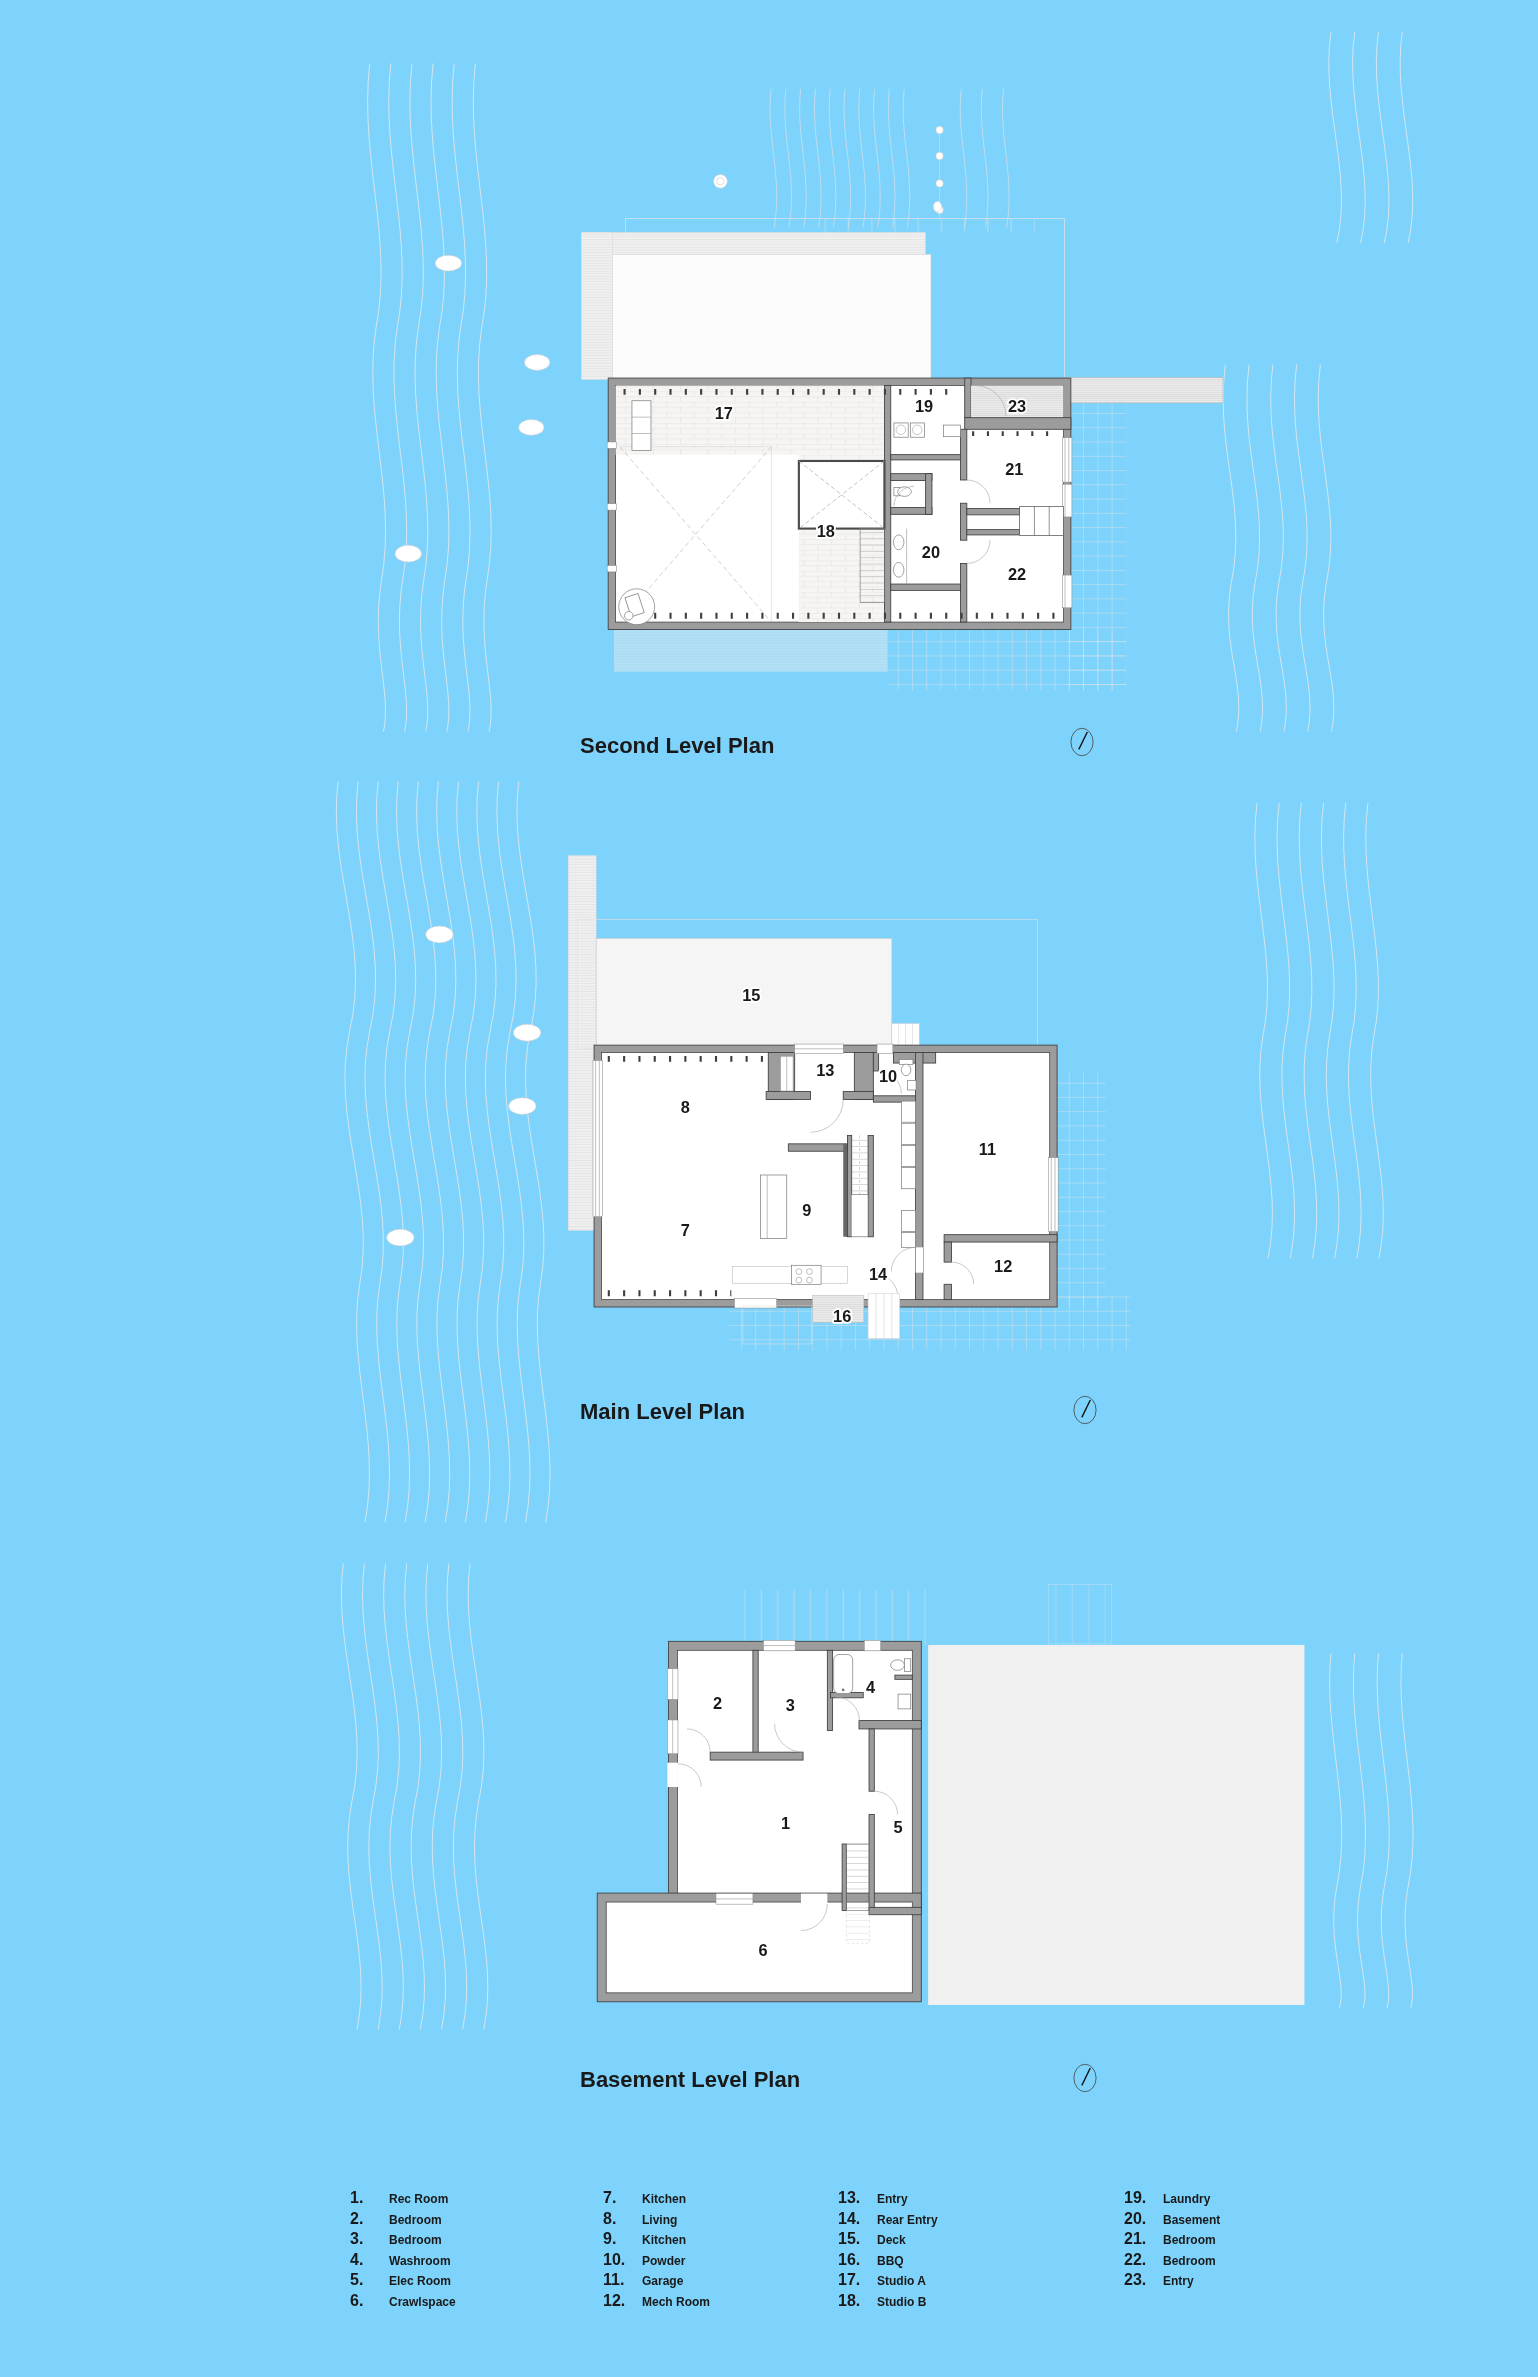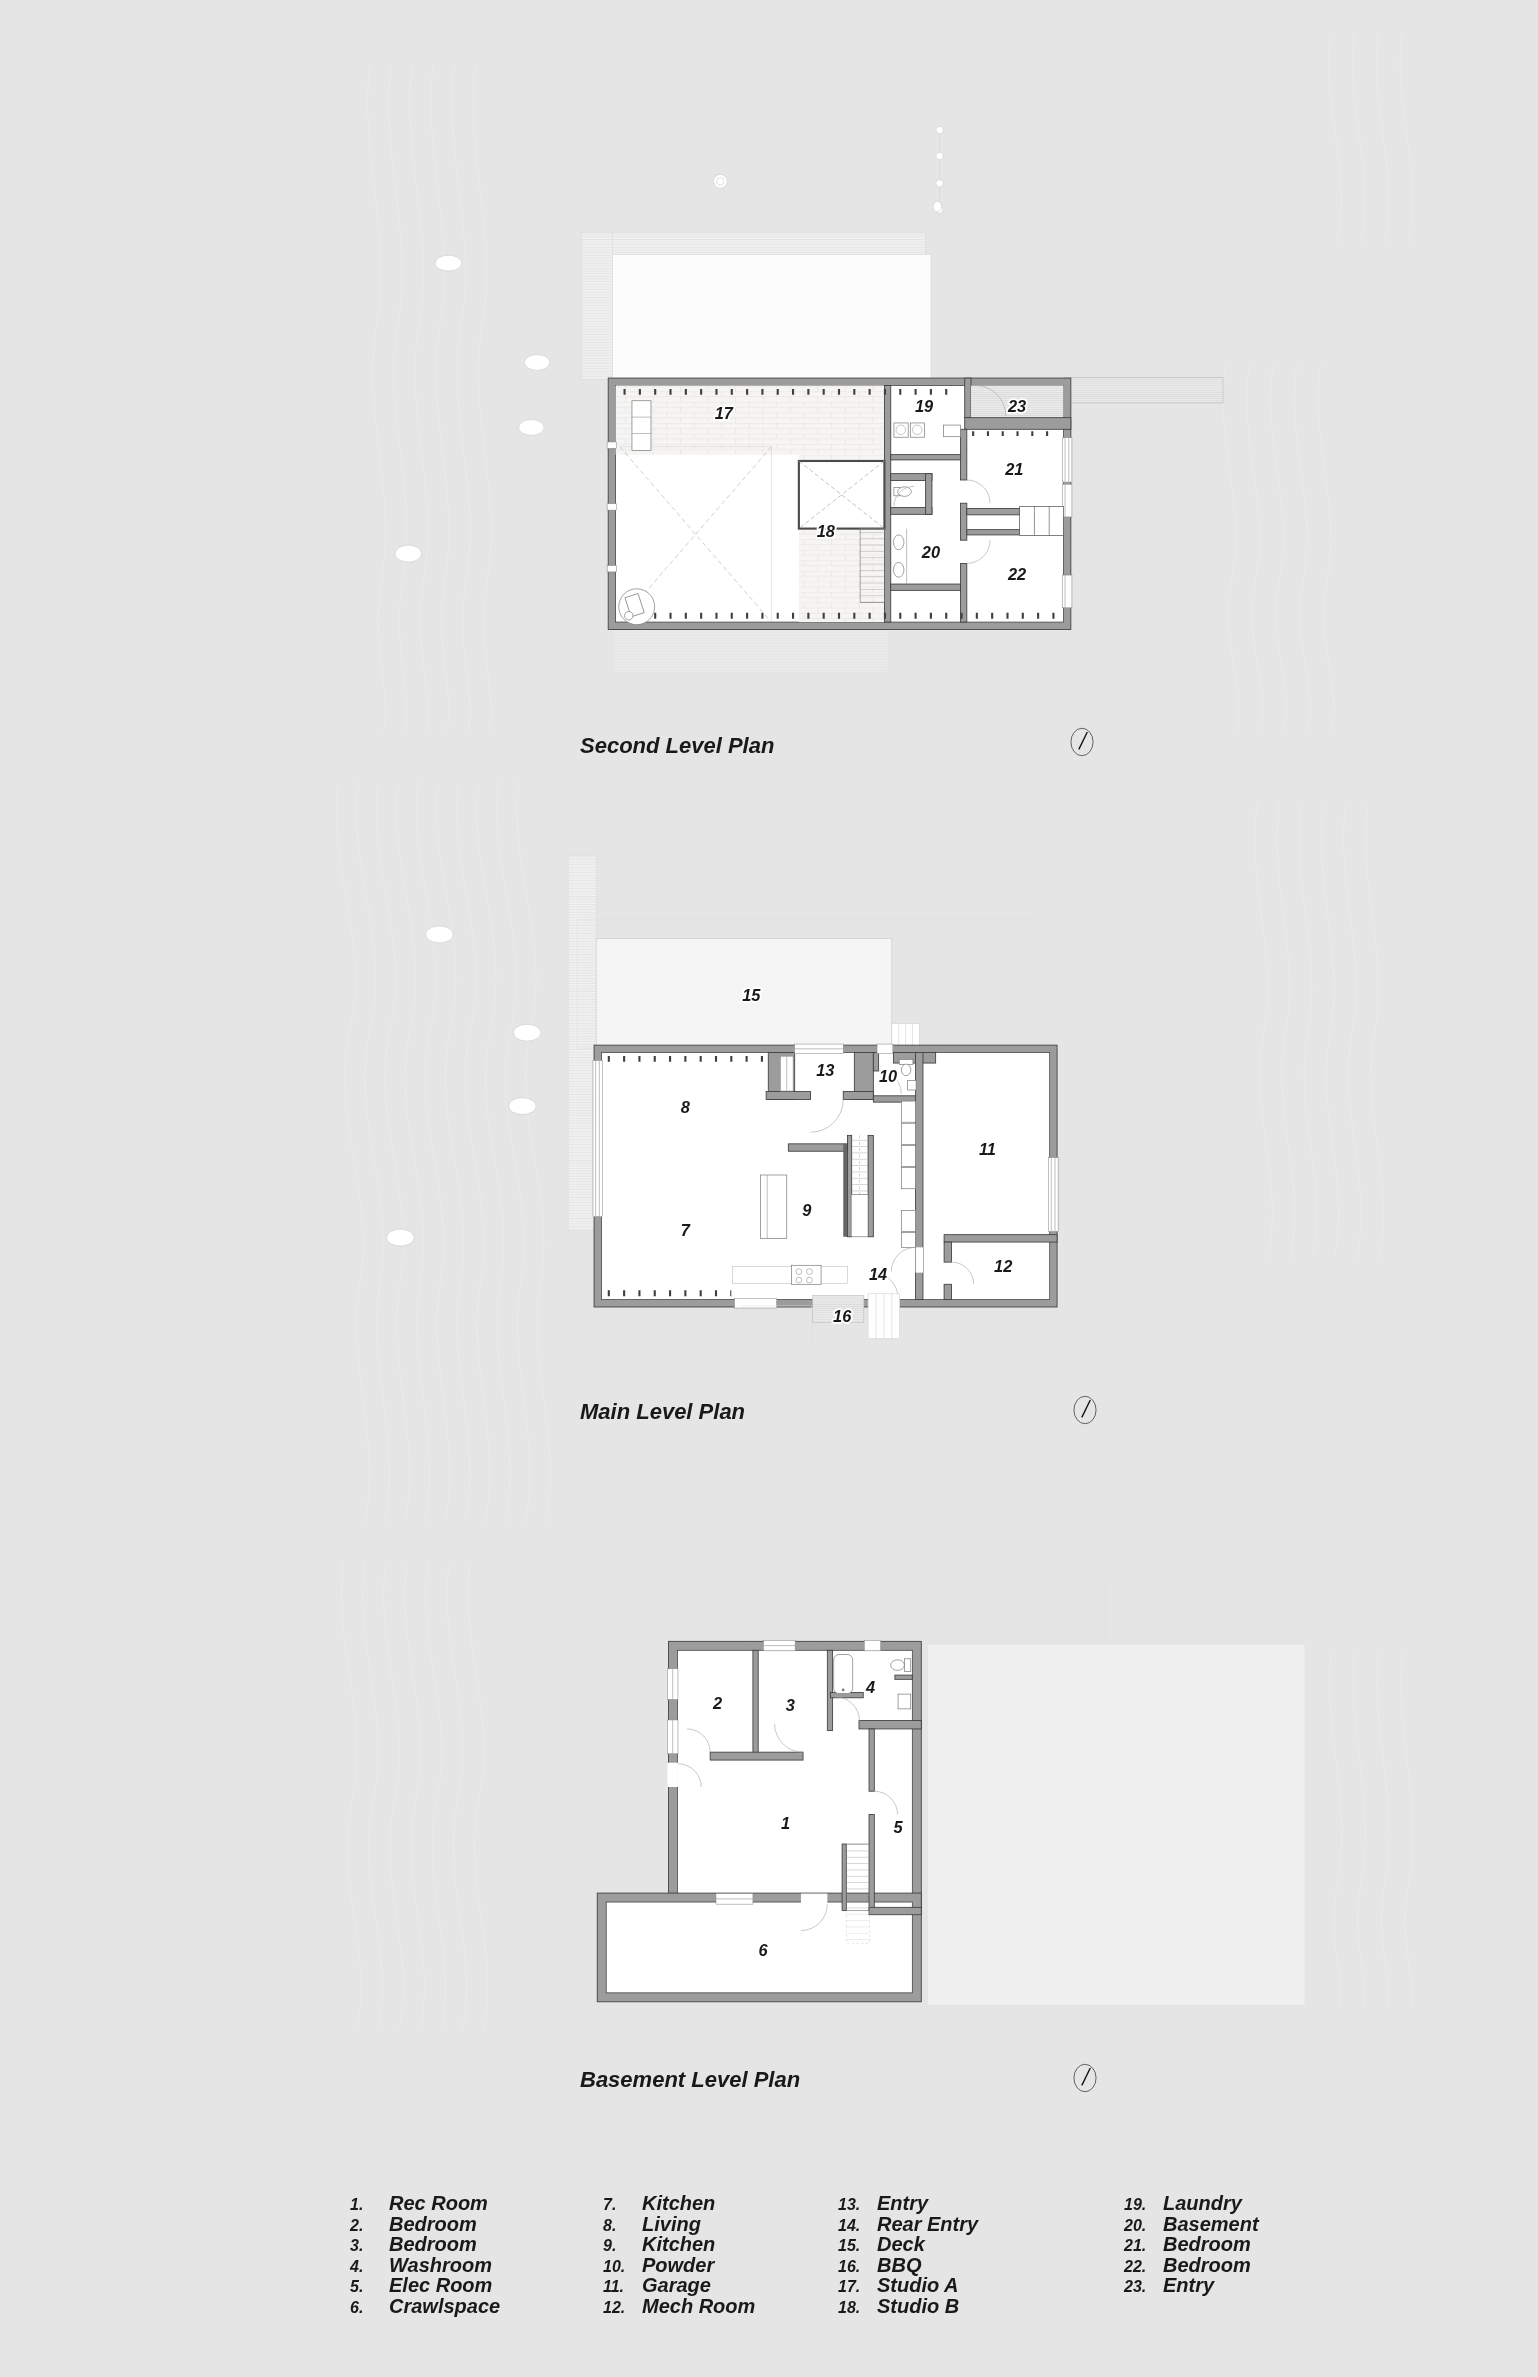--- a/index.html
+++ b/index.html
@@ -1,24 +1,24 @@
 <!DOCTYPE html>
 <html style="font-size:8.5px"><head>
 <meta charset="utf-8">
 <style>
   html,body{margin:0;padding:0;background:#ffffff;}
   body{width:1538px;height:2377px;position:relative;font-family:"Liberation Sans",sans-serif;}
-  .sheet{position:absolute;inset:0;background:#e5e5e5;overflow:hidden;font-style:italic;}
+  .sheet{position:absolute;inset:0;background:#7dd3fc;overflow:hidden;}
   .bg-svg,.plan-svg{position:absolute;}
   .plan-title{position:absolute;font-weight:bold;font-size:22px;color:#191919;white-space:nowrap;}
   .north{position:absolute;}
   .lg-col{position:absolute;top:2171px;}
   .lg-row{height:20.6px;display:flex;align-items:baseline;}
   .lg-num{width:39px;font-weight:bold;font-size:16px;color:#191919;}
-  .lg-label{font-weight:bold;font-size:20px;color:#191919;white-space:nowrap;margin-top:21px;}
+  .lg-label{font-weight:bold;font-size:12px;color:#191919;white-space:nowrap;margin-top:21px;}
   .plan-svg text{font-family:"Liberation Sans",sans-serif;font-weight:bold;font-size:31px;fill:#191919;
     paint-order:stroke;stroke:#ffffff;stroke-width:7px;stroke-linejoin:round;}
   .w{fill:#9c9c9c;stroke:#3d3d3d;stroke-width:1.6;}
   .inner{fill:#ffffff;stroke:#3d3d3d;stroke-width:1.4;}
   .fx{fill:#ffffff;stroke:#777777;stroke-width:1.3;}
   .tl{stroke:#9a9a9a;stroke-width:1.2;fill:none;}
   .arc{stroke:#aaaaaa;stroke-width:1.2;fill:none;}
   .winb{fill:#ffffff;stroke:#888888;stroke-width:1;}
   .ticks{stroke:#3f3f3f;stroke-width:11;stroke-dasharray:4 25;}
   .ticks-sm{stroke:#3f3f3f;stroke-width:9;stroke-dasharray:4 24;}

